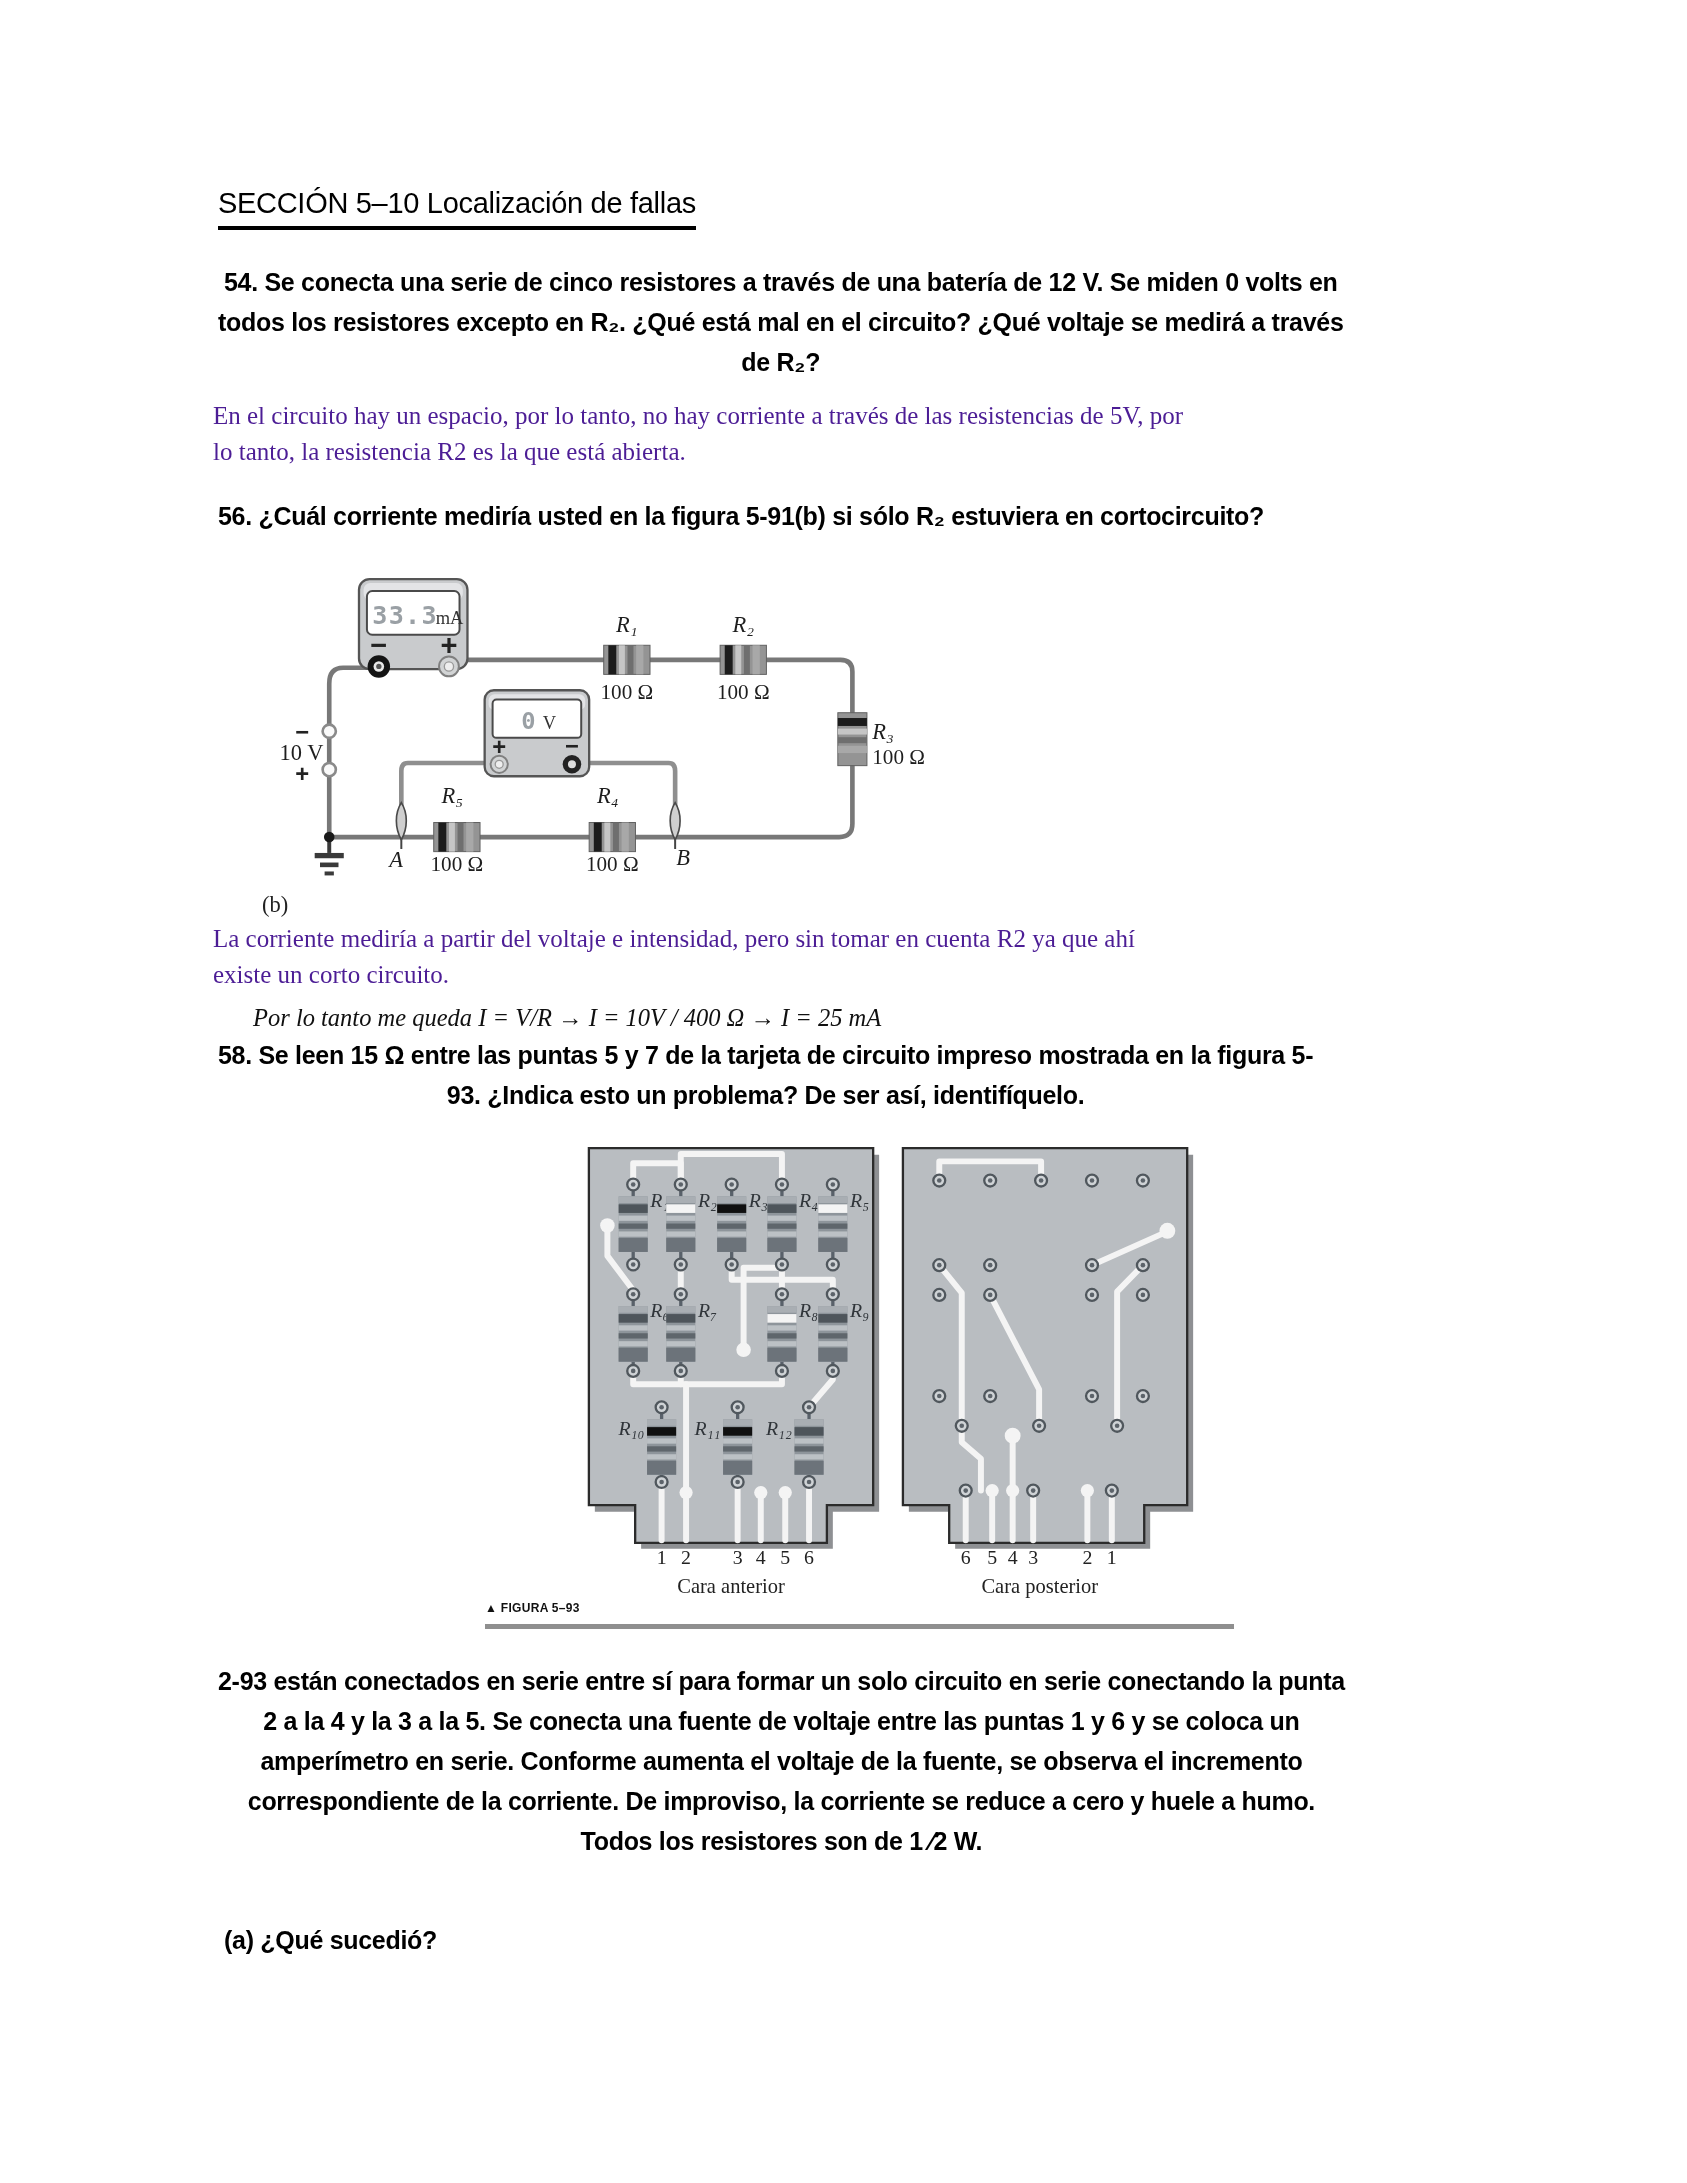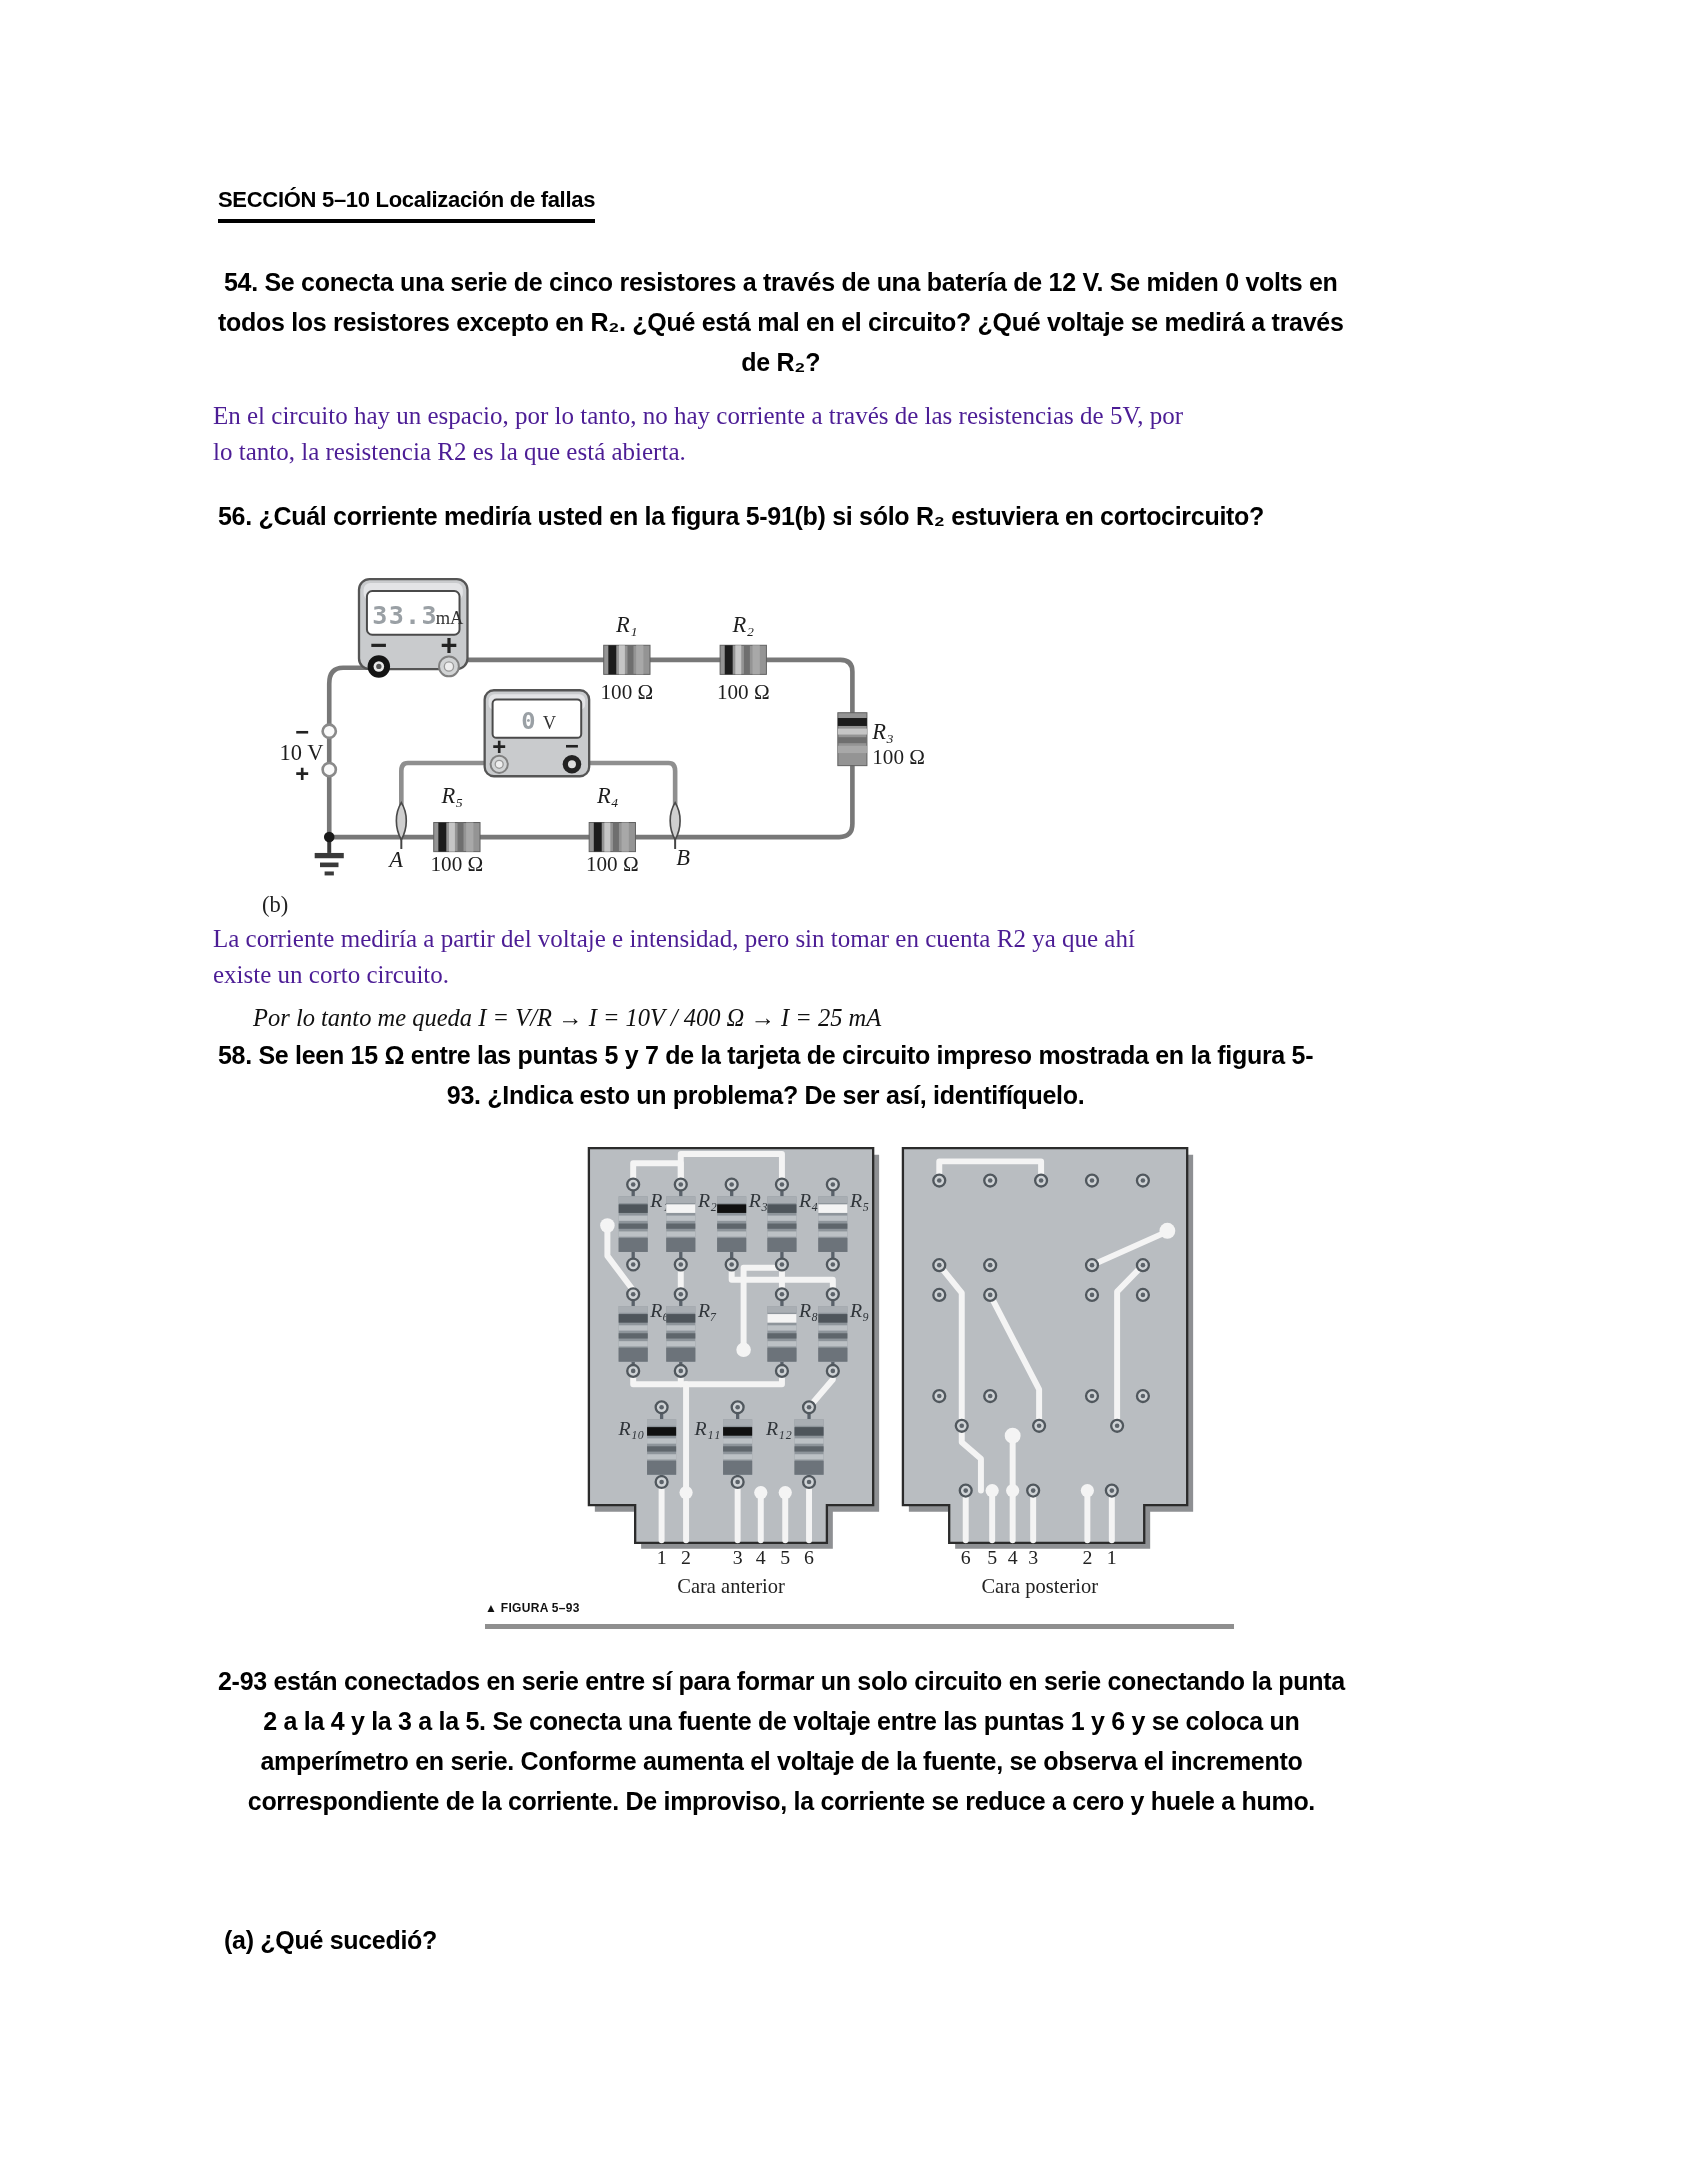--- a/index.html
+++ b/index.html
@@ -1,21 +1,21 @@
 <!DOCTYPE html>
 <html style="font-size:10.6px"><head>
 <meta charset="utf-8">
 <style>
   html,body{margin:0;padding:0;}
   body{width:1687px;height:2183px;background:#ffffff;position:relative;
        font-family:"Liberation Sans","DejaVu Sans",sans-serif;color:#000;}
   .abs{position:absolute;}
   .boldline{font-weight:bold;font-size:25px;letter-spacing:-0.3px;line-height:40px;white-space:nowrap;color:#000;text-align:center;}
   .serifline{font-family:"Liberation Serif","DejaVu Serif",serif;font-size:25px;line-height:36px;white-space:nowrap;color:#4c1d95;}
-  .title{font-size:22px;font-weight:bold;letter-spacing:-0.3px;display:inline-block;
+  .title{font-size:29px;font-weight:normal;letter-spacing:-0.3px;display:inline-block;
          border-bottom:4.6px solid #000;padding-bottom:6px;white-space:nowrap;}
   .formula{font-family:"Liberation Serif","DejaVu Serif",serif;font-style:italic;font-size:24.5px;white-space:nowrap;color:#101010;}
   .figb{font-family:"Liberation Serif","DejaVu Serif",serif;font-size:22.5px;color:#222;}
   .figcap{font-weight:bold;font-size:12px;letter-spacing:0.3px;color:#111;white-space:nowrap;text-align:right;}
   .figrule{background:#8f8f8f;height:4.6px;}
 
   
   svg text{user-select:none;}
   .wire{stroke:#787878;stroke-width:7;fill:none;stroke-linecap:round;}
   .wire2{stroke:#8f8f8f;stroke-width:7;fill:none;stroke-linecap:round;}
@@ -515,16 +515,17 @@
 </svg>
 
 <div class="abs figcap" style="left:485px;top:1601px;">▲ FIGURA 5–93</div>
 <div class="abs figrule" style="left:485px;top:1624px;width:749px;"></div>
 
 <div class="abs" style="left:218px;top:1661px;">
   <div class="boldline">2-93 están conectados en serie entre sí para formar un solo circuito en serie conectando la punta</div>
   <div class="boldline">2 a la 4 y la 3 a la 5. Se conecta una fuente de voltaje entre las puntas 1 y 6 y se coloca un</div>
   <div class="boldline">amperímetro en serie. Conforme aumenta el voltaje de la fuente, se observa el incremento</div>
   <div class="boldline">correspondiente de la corriente. De improviso, la corriente se reduce a cero y huele a humo.</div>
+  <div class="boldline">Todos los resistores son de 1 ⁄2 W.</div>
 </div>
 
 <div class="abs boldline" style="left:224px;top:1920px;">(a) ¿Qué sucedió?</div>
 
 
 </body></html>

